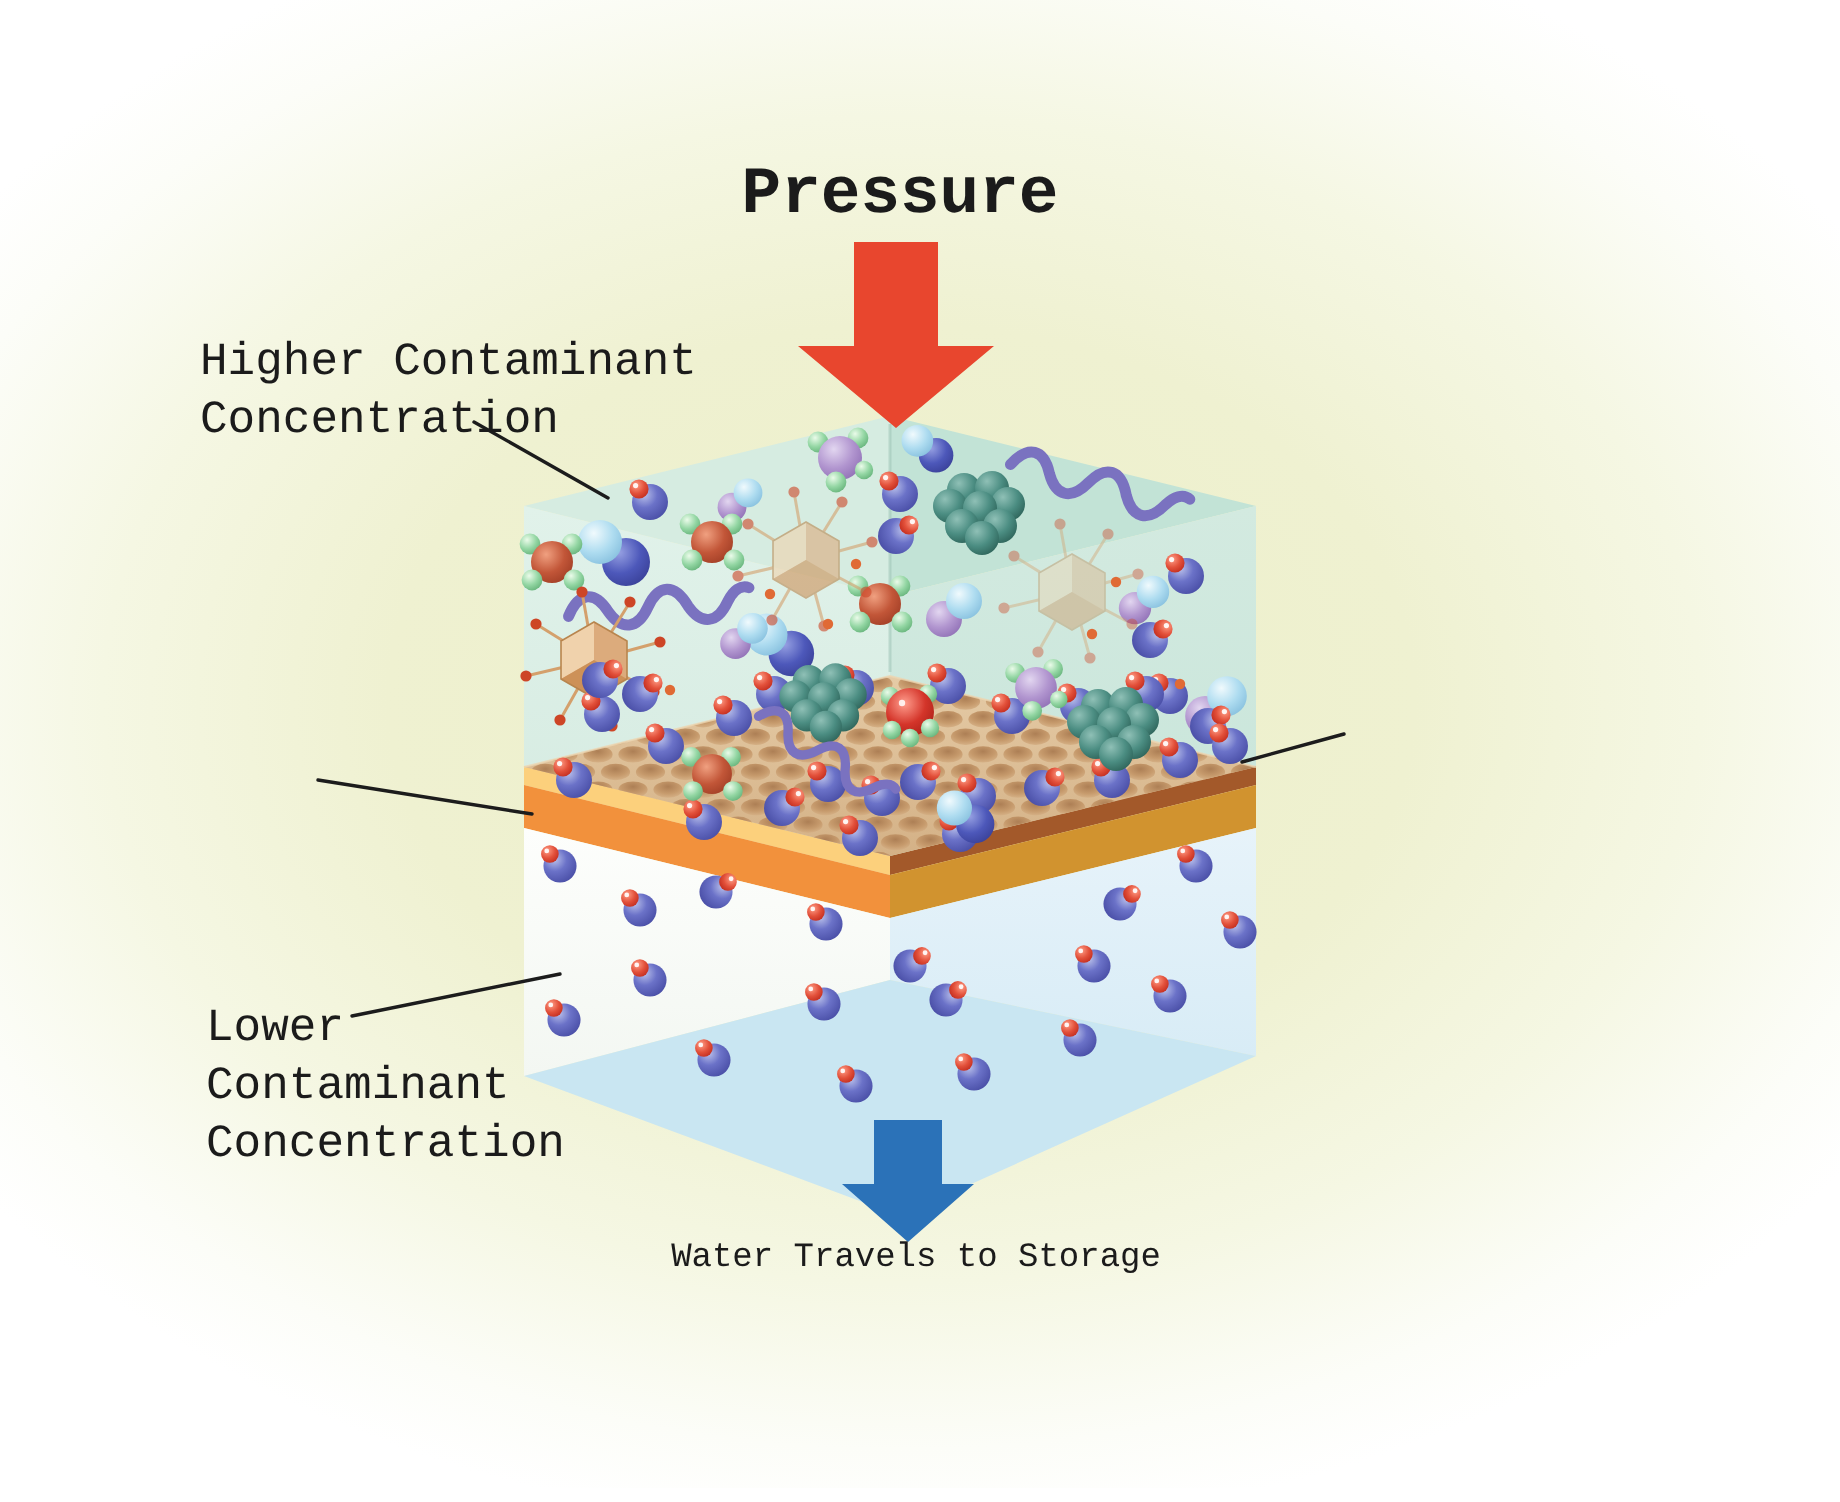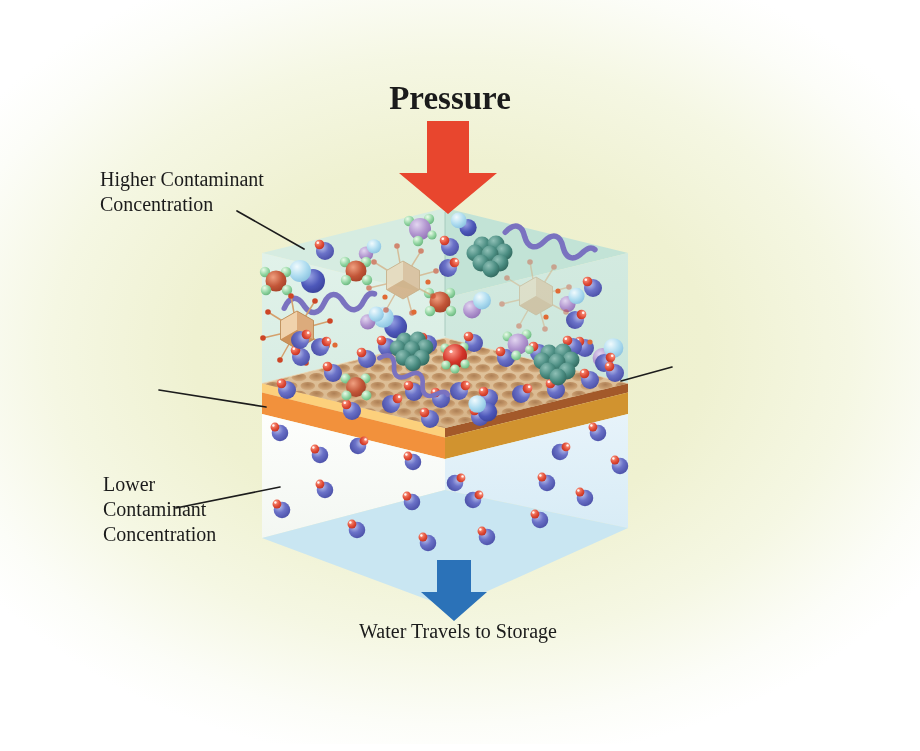--- a/index.html
+++ b/index.html
@@ -1,30 +1,30 @@
 <!DOCTYPE html>
 <html><head>
 <meta charset="utf-8">
 <style>
   html,body{margin:0;padding:0;background:#fff;}
   .stage{
     position:relative;width:920px;height:744px;overflow:hidden;
-    font-family:Liberation Serif, serif;color:#1b1b1b;
+    font-family:Liberation Mono, monospace;color:#1b1b1b;
     background:
       radial-gradient(ellipse 62% 56% at 49% 47%,
         #ecefc8 0%, #eff1d1 45%, #f5f7e3 70%, #fcfdf8 90%, #ffffff 100%);
   }
   svg.scene{position:absolute;left:0;top:0;}
-  .lbl{position:absolute;white-space:pre-line;font-size:20px;line-height:1.25;color:#1b1b1b;}
+  .lbl{position:absolute;white-space:pre-line;font-size:23px;line-height:1.25;color:#1b1b1b;}
   #lbl-pressure{left:330px;top:80px;width:240px;text-align:center;font-size:33px;font-weight:700;line-height:1.1;}
   #lbl-higher{left:100px;top:167px;}
   #lbl-porous{left:103px;top:344px;}
   #lbl-semi{left:610px;top:337px;width:172px;text-align:right;}
-  #lbl-lower{left:103px;top:472px;}
-  #lbl-storage{left:305px;top:619px;width:306px;text-align:center;font-size:20px;}
+  #lbl-lower{left:103px;top:500px;}
+  #lbl-storage{left:305px;top:619px;width:306px;text-align:center;font-size:17px;}
 </style>
 </head>
 <body>
 
 <div class="stage">
 
   <svg class="scene" width="920" height="751" viewBox="0 0 920 751">
     <defs>
       <radialGradient id="gBlue" cx="34%" cy="30%" r="80%">
         <stop offset="0%" stop-color="#b9c0ea"></stop>

